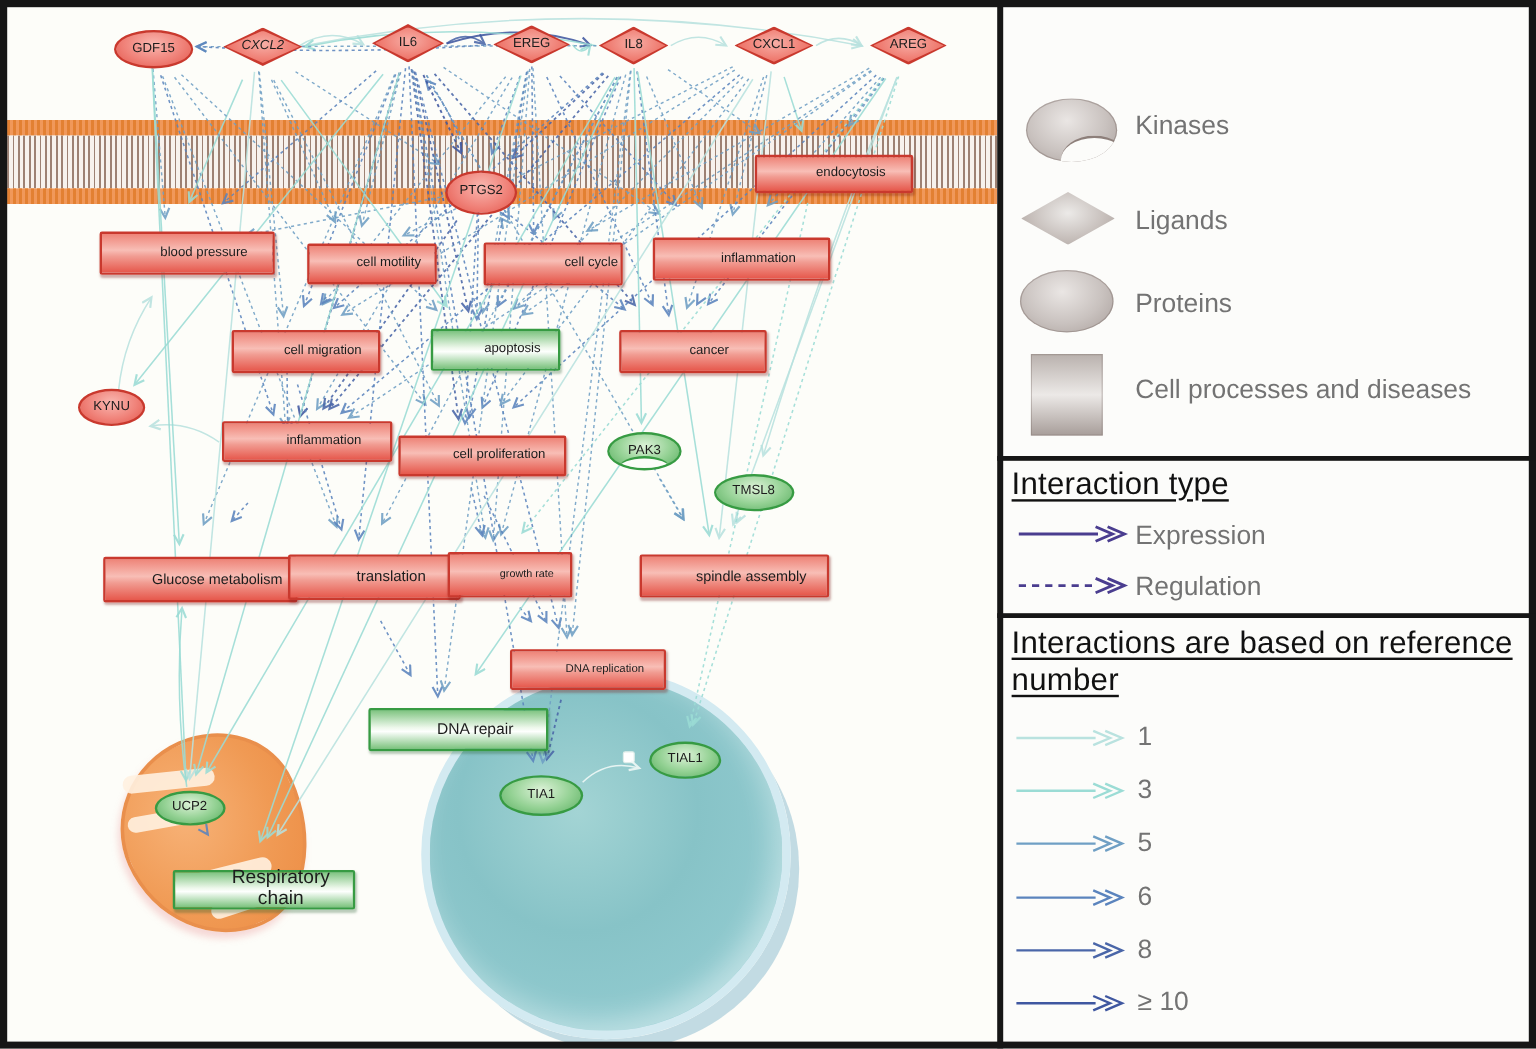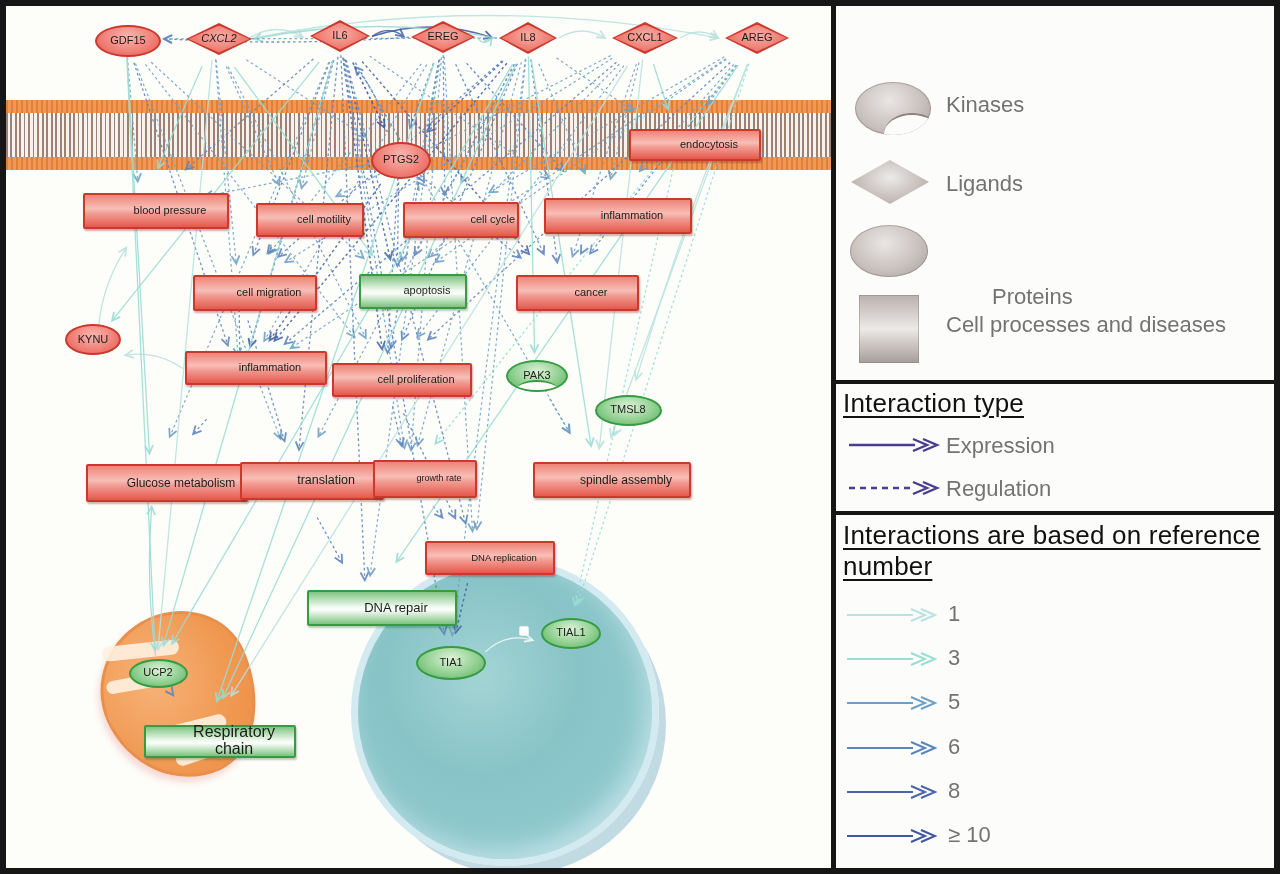--- a/index.html
+++ b/index.html
@@ -362,21 +362,21 @@
 
   <div class="lg-shape lg-kinase" style="left:855px;top:82px;width:76px;height:53px;">
       <div class="bite"></div>
     </div>
   <div class="lg-label" style="left:946px;top:92px;">Kinases</div>
 
   <div class="lg-shape lg-diamond" style="left:851px;top:160px;width:78px;height:44px;"></div>
   <div class="lg-label" style="left:946px;top:171px;">Ligands</div>
 
   <div class="lg-shape lg-gray-ellipse" style="left:850px;top:225px;width:78px;height:52px;"></div>
-  <div class="lg-label" style="left:992px;top:240px;margin-top:44px;">Proteins</div>
+  <div class="lg-label" style="left:946px;top:240px;">Proteins</div>
 
   <div class="lg-shape lg-rect" style="left:859px;top:295px;width:60px;height:68px;"></div>
   <div class="lg-label" style="left:946px;top:312px;">Cell processes and diseases</div>
 
   <div class="legend-divider" style="top:380px;"></div>
 
   <div class="lg-title" style="left:843px;top:388px;">Interaction type</div>
   <svg class="lg-arrow" id="expr-arrow" style="left:847px;top:436px;" width="100" height="18">
       <line x1="2" y1="9" x2="68" y2="9" stroke="#4a3d8f" stroke-width="2.4"></line>
       <path d="M66,3 L80,9 L66,15" fill="none" stroke="#4a3d8f" stroke-width="2.4"></path>

